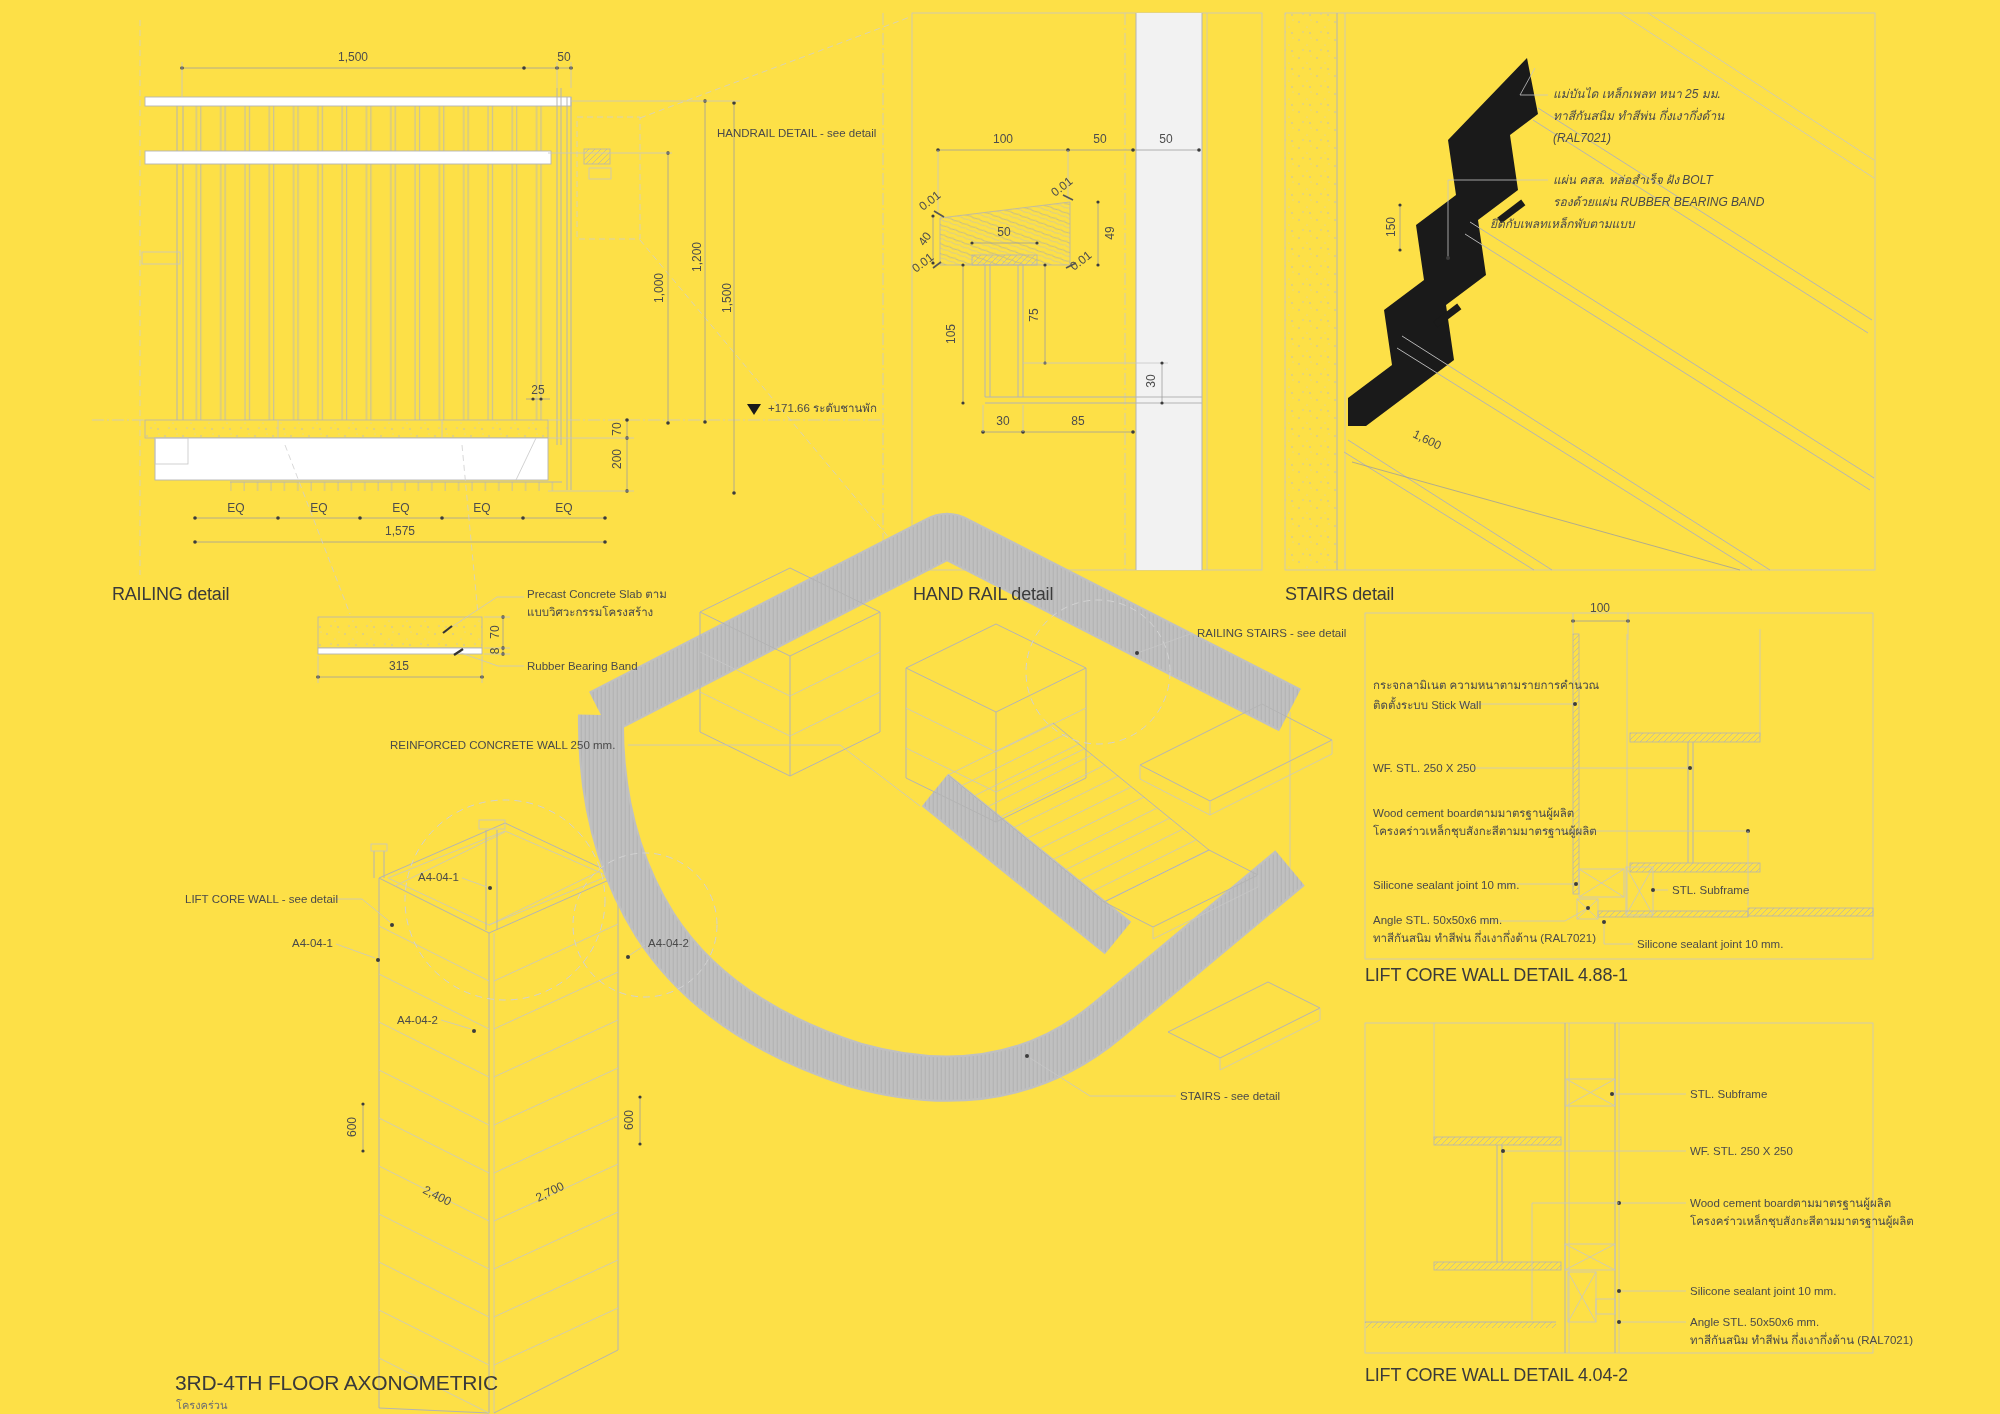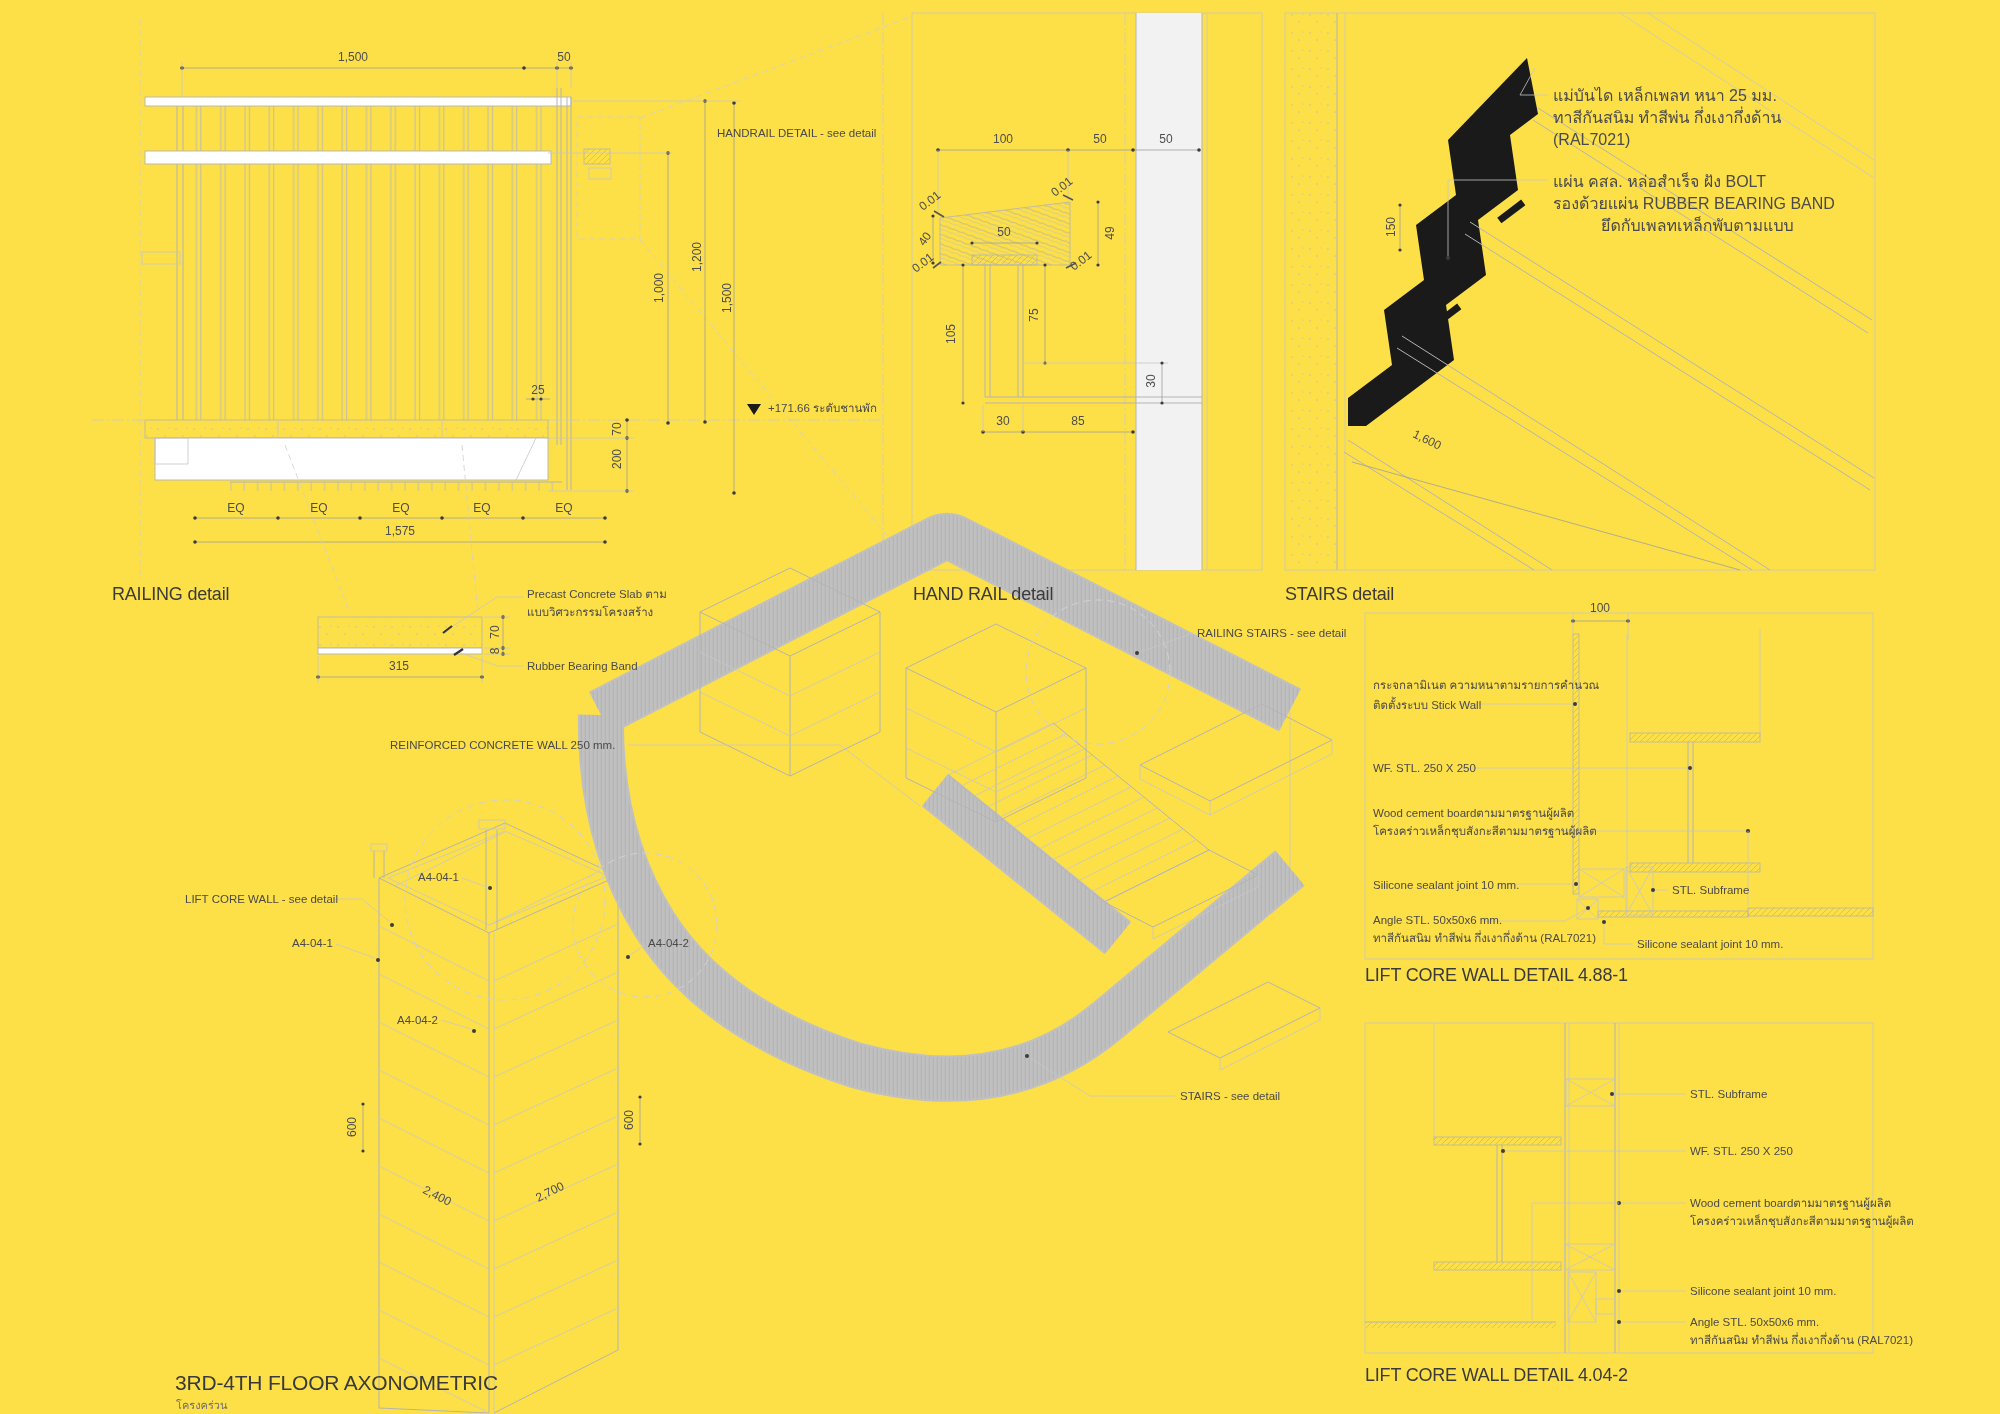--- a/index.html
+++ b/index.html
@@ -1,21 +1,21 @@
 <!DOCTYPE html>
 <html><head>
 <meta charset="utf-8">
 <style>
   html,body{margin:0;padding:0;background:#fff;}
   #canvas{position:relative;width:2000px;height:1414px;background:#fde047;overflow:hidden;
           font-family:"Liberation Sans","DejaVu Sans",sans-serif;}
   #canvas svg{position:absolute;left:0;top:0;}
   .lbl{position:absolute;white-space:nowrap;color:#4d4d4d;font-size:12px;line-height:1.05;}
   .ann{font-size:11.5px;color:#4a4a4a;text-align:center;}
-  .note{font-size:16px;color:#4a4a4a;}
+  .note{font-size:12px;color:#4a4a4a;font-style:italic;}
   .ttl{font-size:18px;color:#3a3a3a;letter-spacing:-0.2px;}
   .sub{font-size:11px;color:#707070;}
   .ctr{transform:translate(-50%,-50%);}
   .v{transform:translate(-50%,-50%) rotate(-90deg);}
   svg .ln{stroke:#b4b4b4;stroke-width:1;fill:none;}
   svg .th{stroke:#c6c6c6;stroke-width:.8;fill:none;}
   svg .dim{stroke:#9e9e9e;stroke-width:.8;fill:none;}
   svg .dsh{stroke:#cfcfcf;stroke-width:.8;fill:none;stroke-dasharray:6 4;}
   svg .dd{stroke:#c9c9c9;stroke-width:.8;fill:none;stroke-dasharray:12 3 2 3;}
   svg .dc{stroke:#d2d2d2;stroke-width:1;fill:none;stroke-dasharray:7 5;}
@@ -491,21 +491,21 @@
 <div class="lbl v" style="left:1151px;top:381px">30</div>
 <div class="lbl ctr" style="left:1003px;top:421px">30</div>
 <div class="lbl ctr" style="left:1078px;top:421px">85</div>
 <div class="lbl ttl" style="left:913px;top:585px">HAND RAIL detail</div>
 
 <div class="lbl note" style="left:1553px;top:88px">แม่บันได เหล็กเพลท หนา 25 มม.</div>
 <div class="lbl note" style="left:1553px;top:110px">ทาสีกันสนิม ทำสีพ่น กึ่งเงากึ่งด้าน</div>
 <div class="lbl note" style="left:1553px;top:132px">(RAL7021)</div>
 <div class="lbl note" style="left:1553px;top:174px">แผ่น คสล. หล่อสำเร็จ ฝัง BOLT</div>
 <div class="lbl note" style="left:1553px;top:196px">รองด้วยแผ่น RUBBER BEARING BAND</div>
-<div class="lbl note" style="left:1601px;top:218px">ยึดกับเพลทเหล็กพับตามแบบ</div>
+<div class="lbl note" style="left:1490px;top:218px">ยึดกับเพลทเหล็กพับตามแบบ</div>
 <div class="lbl v" style="left:1391px;top:227px">150</div>
 <div class="lbl ctr" style="left:1427px;top:440px;transform:translate(-50%,-50%) rotate(26deg)">1,600</div>
 <div class="lbl ttl" style="left:1285px;top:585px">STAIRS detail</div>
 
 <div class="lbl ctr" style="left:1600px;top:608px">100</div>
 <div class="lbl ann" style="left:1373px;top:679px">กระจกลามิเนต ความหนาตามรายการคำนวณ</div>
 <div class="lbl ann" style="left:1373px;top:699px">ติดตั้งระบบ Stick Wall</div>
 <div class="lbl ann" style="left:1373px;top:762px">WF. STL. 250 X 250</div>
 <div class="lbl ann" style="left:1373px;top:807px">Wood cement boardตามมาตรฐานผู้ผลิต</div>
 <div class="lbl ann" style="left:1373px;top:825px">โครงคร่าวเหล็กชุบสังกะสีตามมาตรฐานผู้ผลิต</div>

